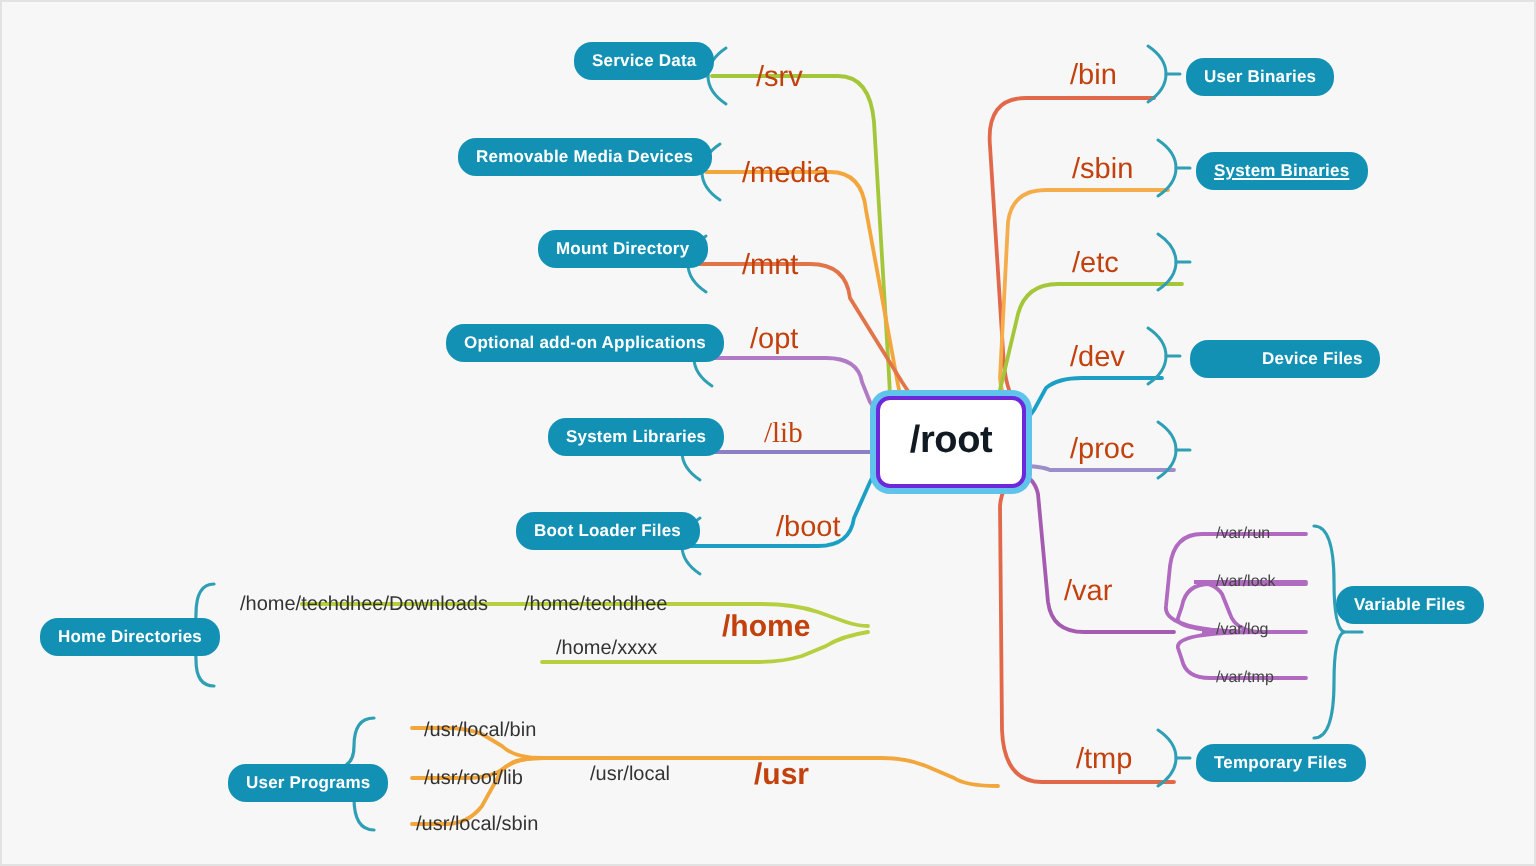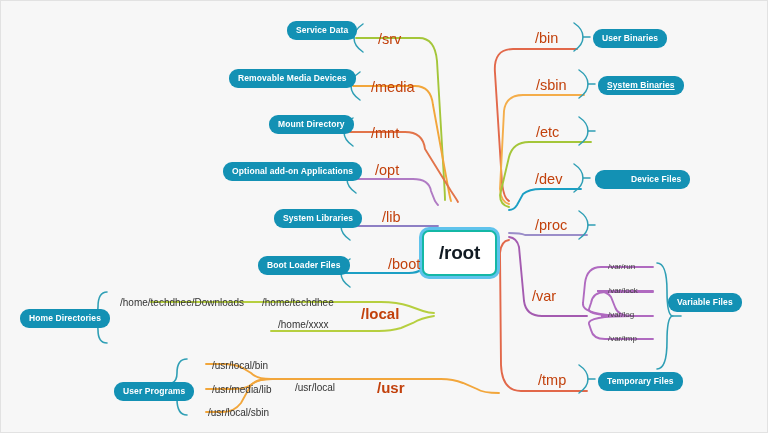--- a/index.html
+++ b/index.html
@@ -9,30 +9,29 @@
     width:768px;height:433px;
     background:#f7f7f7;
     box-sizing:border-box;
     border:1px solid #e2e2e2;
     overflow:hidden;
   }
   #wires{position:absolute;left:0;top:0;width:768px;height:433px;}
   
   .root-box{
     position:absolute;
-    left:421px;top:197px;
+    left:437px;top:197px;
     width:71px;height:42px;
     background:#ffffff;
-    border:2px solid #14b8a6;
+    border:2px solid #6d28d9;
     border-radius:7px;
     box-shadow:0 0 0 3px #5fc3ec;
     display:flex;align-items:center;justify-content:center;
     font-size:19px;font-weight:bold;color:#111a22;
     letter-spacing:-0.2px;
-    margin-top:32px;
   }
   
   .badge{
     position:absolute;
     background:#1391b4;
     color:#ffffff;
     font-size:8.5px;
     font-weight:bold;
     letter-spacing:0.1px;
     border-radius:9px;
@@ -158,21 +157,21 @@
   <div class="badge" style="left:228px;top:68px;">Removable Media Devices</div>
   <div class="badge" style="left:268px;top:114px;">Mount Directory</div>
   <div class="badge" style="left:222px;top:161px;">Optional add-on Applications</div>
   <div class="badge" style="left:273px;top:208px;">System Libraries</div>
   <div class="badge" style="left:257px;top:255px;">Boot Loader Files</div>
 
   <div class="dir-l1" style="left:377px;top:30px;">/srv</div>
   <div class="dir-l1" style="left:370px;top:78px;">/media</div>
   <div class="dir-l1" style="left:370px;top:124px;">/mnt</div>
   <div class="dir-l1" style="left:374px;top:161px;">/opt</div>
-  <div class="dir-l1" style="left:381px;top:208px;">/lib</div>
+  <div class="dir-l1" style="left:381px;top:208px;font-family:Liberation Serif, serif;">/lib</div>
   <div class="dir-l1" style="left:372px;top:255px;margin-left:15px;">/boot</div>
 
   <div class="dir-l1" style="left:534px;top:29px;">/bin</div>
   <div class="dir-l1" style="left:535px;top:76px;">/sbin</div>
   <div class="dir-l1" style="left:535px;top:123px;">/etc</div>
   <div class="dir-l1" style="left:534px;top:170px;">/dev</div>
   <div class="dir-l1" style="left:534px;top:216px;">/proc</div>
   <div class="dir-l1" style="left:537px;top:371px;">/tmp</div>
 
   <div class="badge" style="left:592px;top:28px;">User Binaries</div>
@@ -180,26 +179,26 @@
   <div class="badge" style="left:594px;top:169px;padding-left:36px;">Device Files</div>
   <div class="badge" style="left:597px;top:371px;">Temporary Files</div>
 
   <div class="dir-l1" style="left:531px;top:287px;">/var</div>
   <div class="badge" style="left:667px;top:292px;">Variable Files</div>
   <div class="dir-l3" style="left:607px;top:261px;">/var/run</div>
   <div class="dir-l3" style="left:607px;top:285px;">/var/lock</div>
   <div class="dir-l3" style="left:607px;top:309px;">/var/log</div>
   <div class="dir-l3" style="left:607px;top:333px;">/var/tmp</div>
 
-  <div class="dir-l1 bold" style="left:360px;top:304px;">/local</div>
+  <div class="dir-l1 bold" style="left:360px;top:304px;">/home</div>
   <div class="badge" style="left:19px;top:308px;">Home Directories</div>
   <div class="dir-l2" style="left:261px;top:296px;">/home/techdhee</div>
   <div class="dir-l2" style="left:277px;top:318px;">/home/xxxx</div>
   <div class="dir-l2" style="left:119px;top:296px;">/home/techdhee/Downloads</div>
 
   <div class="dir-l1 bold" style="left:376px;top:378px;">/usr</div>
   <div class="badge" style="left:113px;top:381px;">User Programs</div>
   <div class="dir-l2" style="left:294px;top:381px;">/usr/local</div>
   <div class="dir-l2" style="left:211px;top:359px;">/usr/local/bin</div>
-  <div class="dir-l2" style="left:211px;top:383px;">/usr/media/lib</div>
+  <div class="dir-l2" style="left:211px;top:383px;">/usr/root/lib</div>
   <div class="dir-l2" style="left:207px;top:406px;">/usr/local/sbin</div>
 
 </div>
 
 </body></html>

